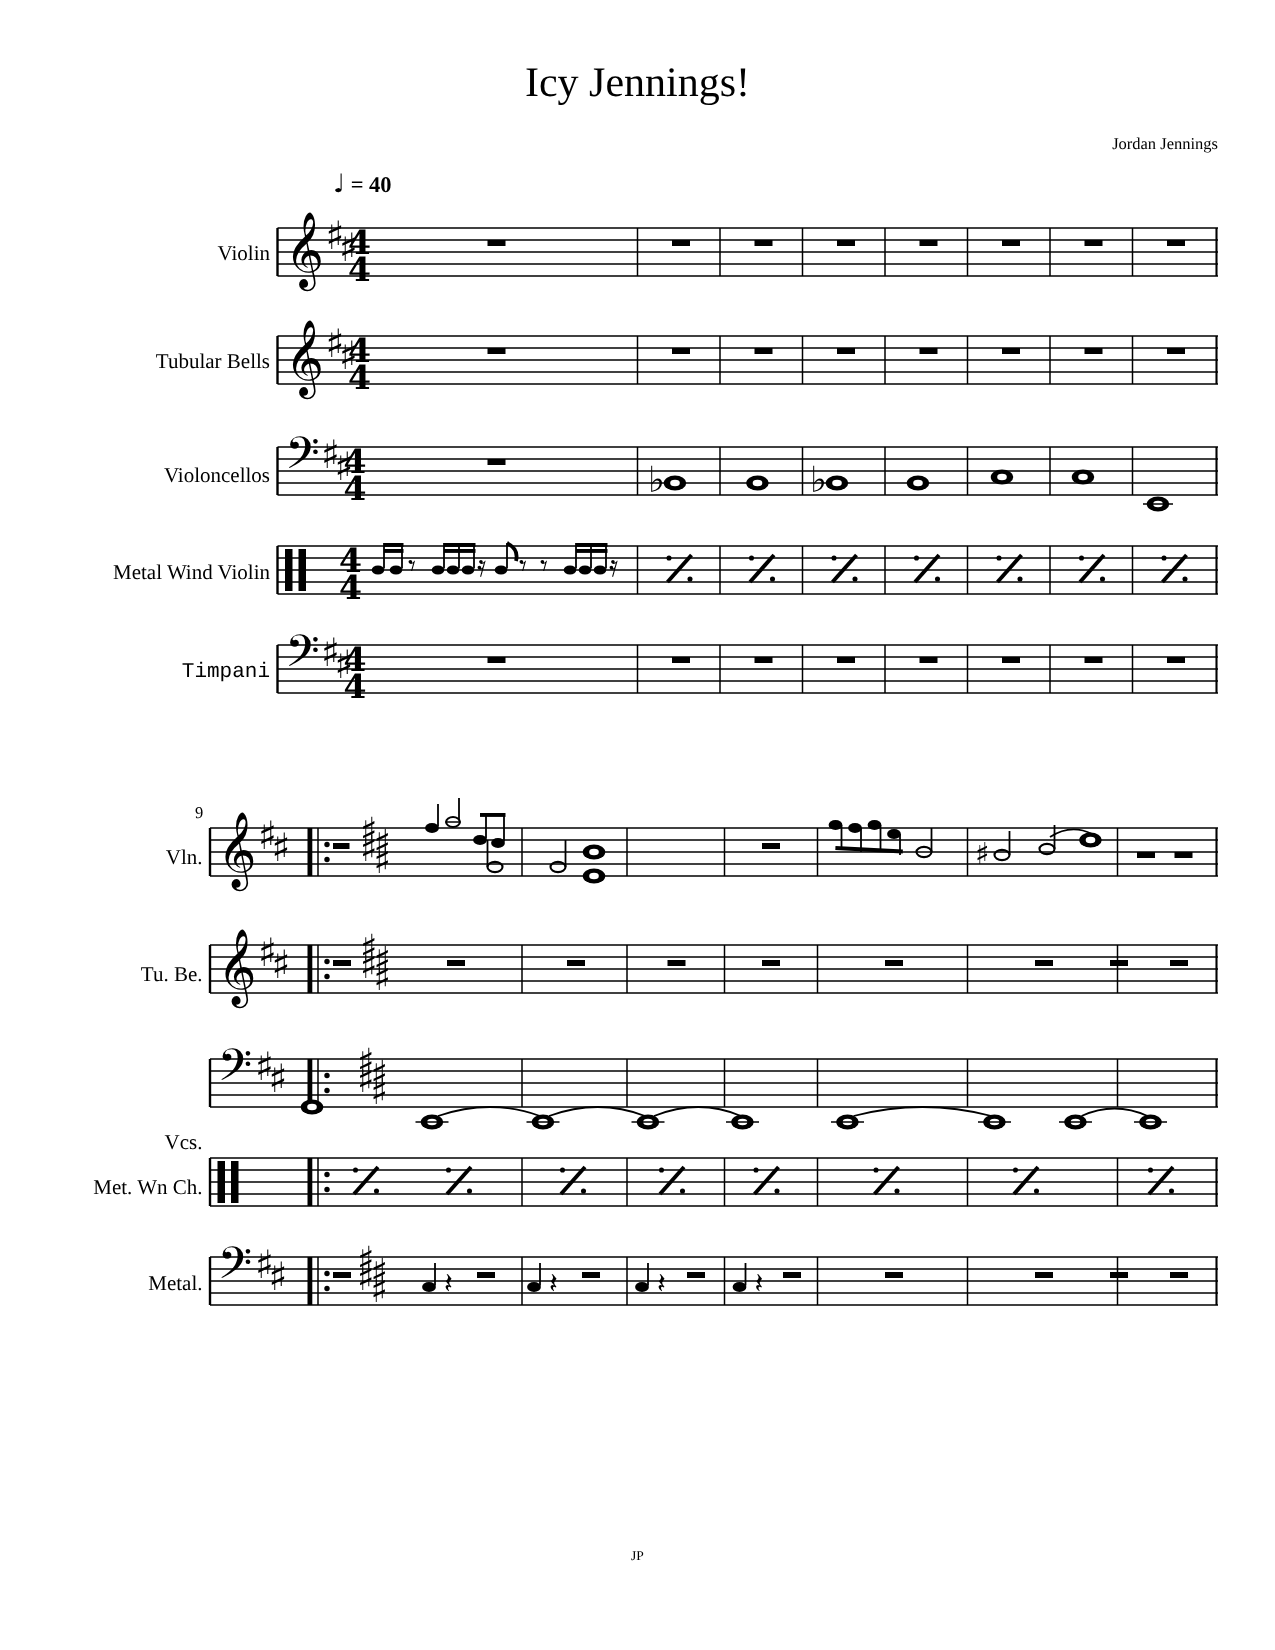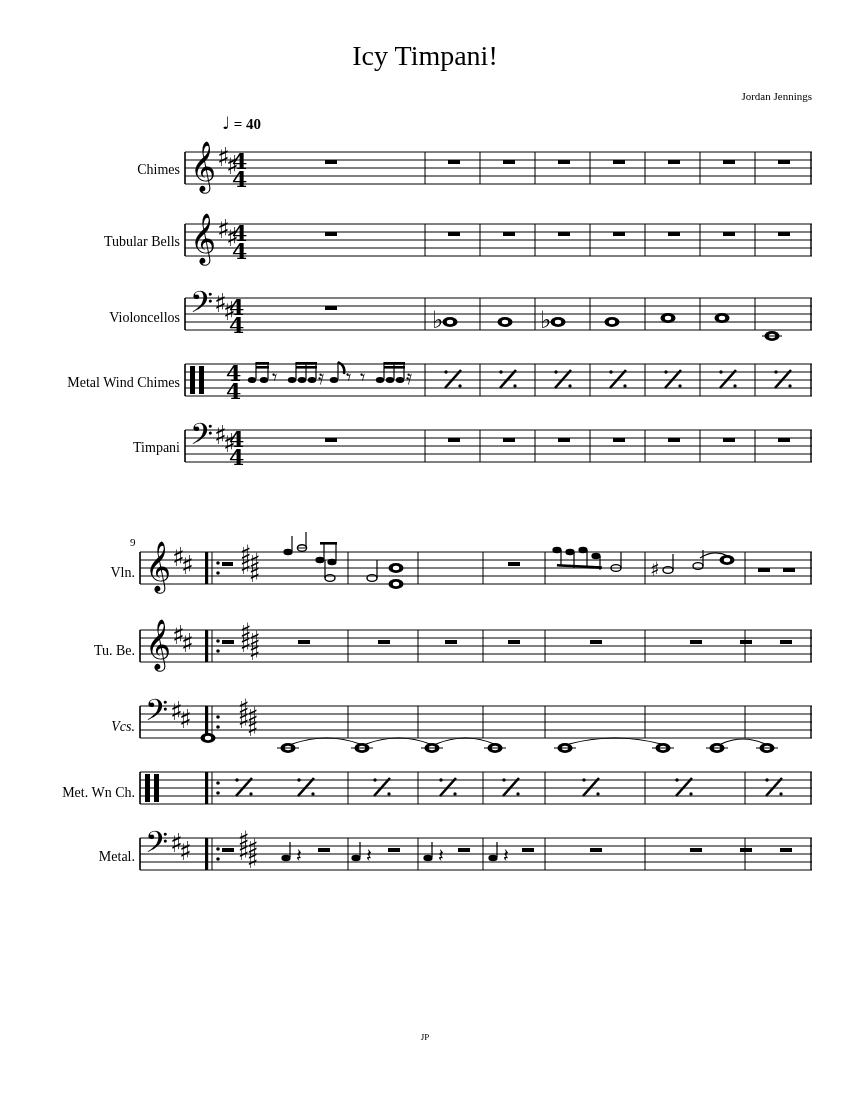--- a/index.html
+++ b/index.html
@@ -78,39 +78,39 @@
   }
   .stafftext {
     font-family: "DejaVu Sans", sans-serif;
   }
 </style>
 </head>
 <body>
 
 <div class="page">
 
-  <div class="title">Icy Timpani!</div>
+  <div class="title">Icy Jennings!</div>
   <div class="composer">Jordan Jennings</div>
 
   <div class="tempo">
     <span class="notehead">♩</span>
     <span>= 40</span>
   </div>
 
-  <div class="inst-label" style="top:162px; left:60px; width:120px;">Chimes</div>
+  <div class="inst-label" style="top:162px; left:60px; width:120px;">Violin</div>
   <div class="inst-label" style="top:234px; left:40px; width:140px;text-align:right;">Tubular Bells</div>
   <div class="inst-label" style="top:310px; left:40px; width:140px;">Violoncellos</div>
-  <div class="inst-label" style="top:375px; left:20px; width:160px;">Metal Wind Chimes</div>
-  <div class="inst-label" style="top:440px; left:40px; width:140px;">Timpani</div>
+  <div class="inst-label" style="top:375px; left:20px; width:160px;">Metal Wind Violin</div>
+  <div class="inst-label" style="top:440px; left:40px; width:140px;font-family:Liberation Mono, monospace;">Timpani</div>
 
   <div class="measure-number" style="top:536px; left:130px;">9</div>
 
   <div class="inst-label" style="top:565px; left:50px; width:85px;">Vln.</div>
   <div class="inst-label" style="top:643px; left:40px; width:95px;">Tu. Be.</div>
-  <div class="inst-label" style="top:719px; left:40px; width:95px;font-style:italic;">Vcs.</div>
+  <div class="inst-label" style="top:755px; left:40px; width:95px;">Vcs.</div>
   <div class="inst-label" style="top:785px; left:10px; width:125px;">Met. Wn Ch.</div>
   <div class="inst-label" style="top:849px; left:40px; width:95px;">Metal.</div>
 
   <div class="footer">JP</div>
 
   <svg class="score" viewBox="0 0 850 1100">
     <g stroke="#000" stroke-width="1" fill="#000">
 
       <g>
         <line x1="185" y1="152" x2="812" y2="152"></line>

